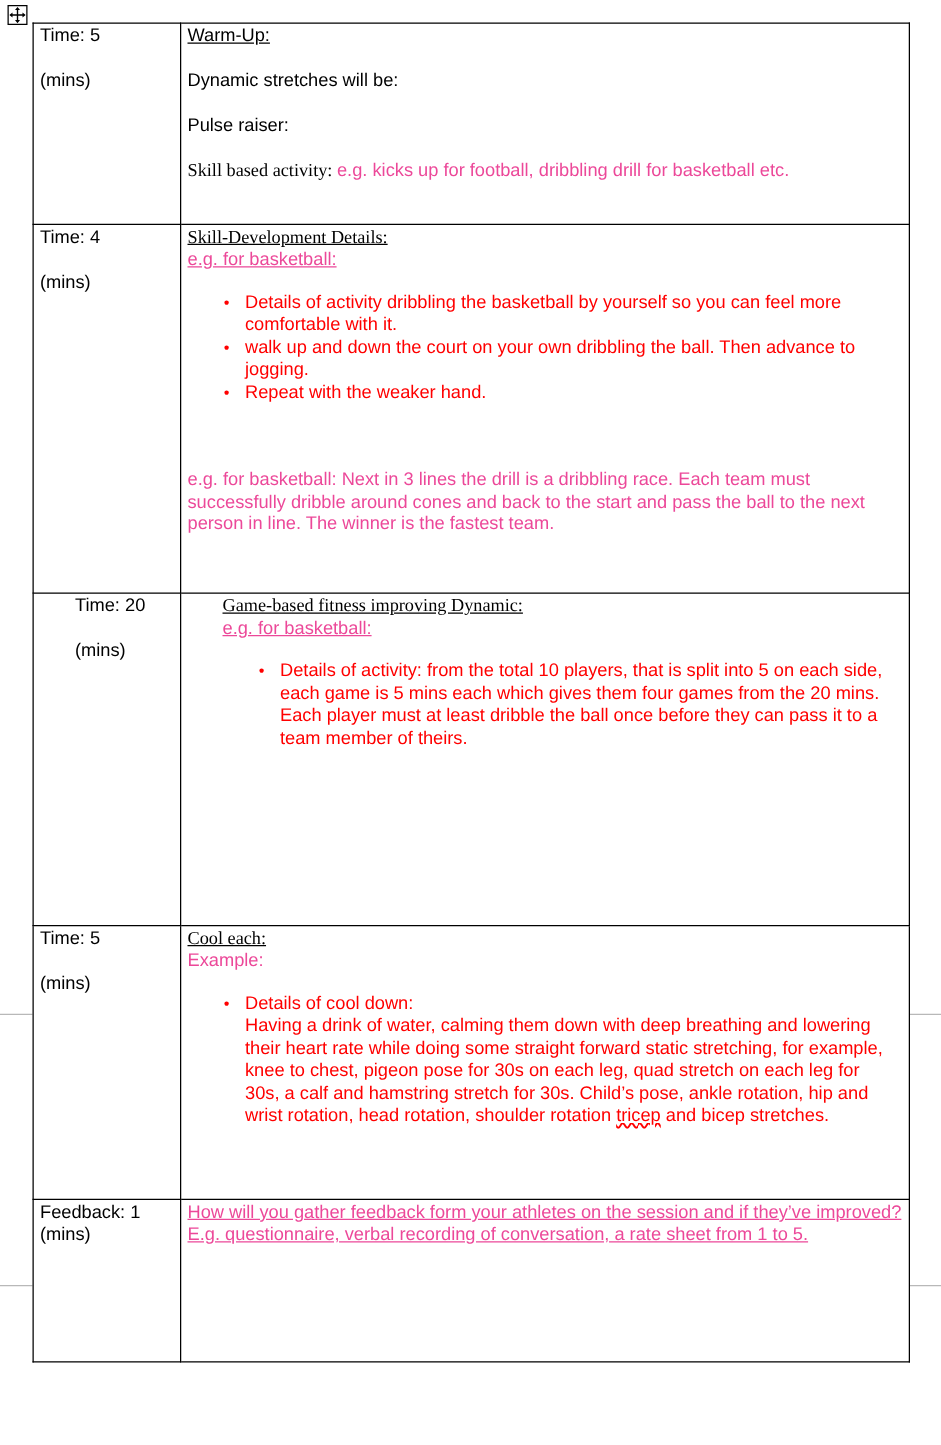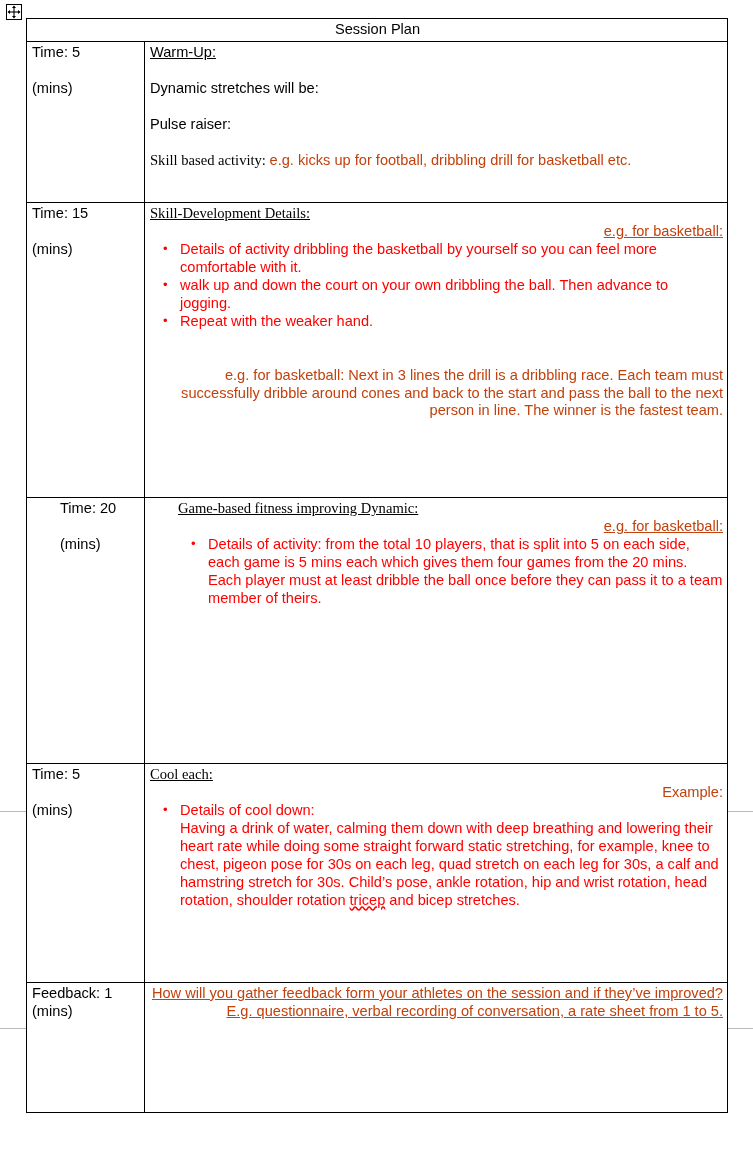--- a/index.html
+++ b/index.html
@@ -69,28 +69,28 @@
   }
 
   .row-head td { height: 55px; }
   .row-warmup td { height: 156px; }
   .row-skill td { height: 290px; }
   .row-game td { height: 261px; padding-left: 33px; }
   .row-cool td { height: 214px; }
   .row-feed td { height: 125px; }
 
   .u { text-decoration: underline; }
-  .red { color: #c2410c; text-align: right; }
+  .red { color: #ec4899; }
   .blk { color: #000000; font-family: Liberation Serif, serif; }
 
   .spacer-line { height: 18px; }
 
   
   ul.bul {
-    margin: 0;
+    margin: 16px;
     padding: 0 0 0 30px;
     list-style: none;
   }
   ul.bul > li {
     position: relative;
     margin: 0;
     padding: 0;
     color: #ff0000;
     line-height: 1.23;
   }
@@ -134,23 +134,20 @@
 <div class="page-rule r1"></div>
 <div class="page-rule r2"></div>
 
 <table class="doc-table">
   <colgroup>
     <col class="c-time">
     <col class="c-body">
   </colgroup>
   <tbody>
 
-    <tr>
-      <td class="title-cell" colspan="2">Session Plan</td>
-    </tr>
 
 
     <tr class="row-warmup">
       <td>
         <div>Time: 5</div>
         <div class="spacer-line"></div>
         <div>(mins)</div>
       </td>
       <td>
         <p class="para u">Warm-Up:</p>
@@ -158,21 +155,21 @@
         <p class="para">Dynamic stretches will be:</p>
         <div class="spacer-line"></div>
         <p class="para">Pulse raiser:</p>
         <div class="spacer-line"></div>
         <p class="para"><span class="blk">Skill based activity: </span><span class="red">e.g. kicks up for football, dribbling drill for basketball etc.</span></p>
       </td>
     </tr>
 
     <tr class="row-skill">
       <td>
-        <div>Time: 15</div>
+        <div>Time: 4</div>
         <div class="spacer-line"></div>
         <div>(mins)</div>
       </td>
       <td>
         <p class="para u blk">Skill-Development Details:</p>
         <p class="para u red">e.g. for basketball:</p>
         <ul class="bul">
           <li>Details of activity dribbling the basketball by yourself so you can feel more comfortable with it.</li>
           <li>walk up and down the court on your own dribbling the ball. Then advance to jogging.</li>
           <li>Repeat with the weaker hand.</li>

